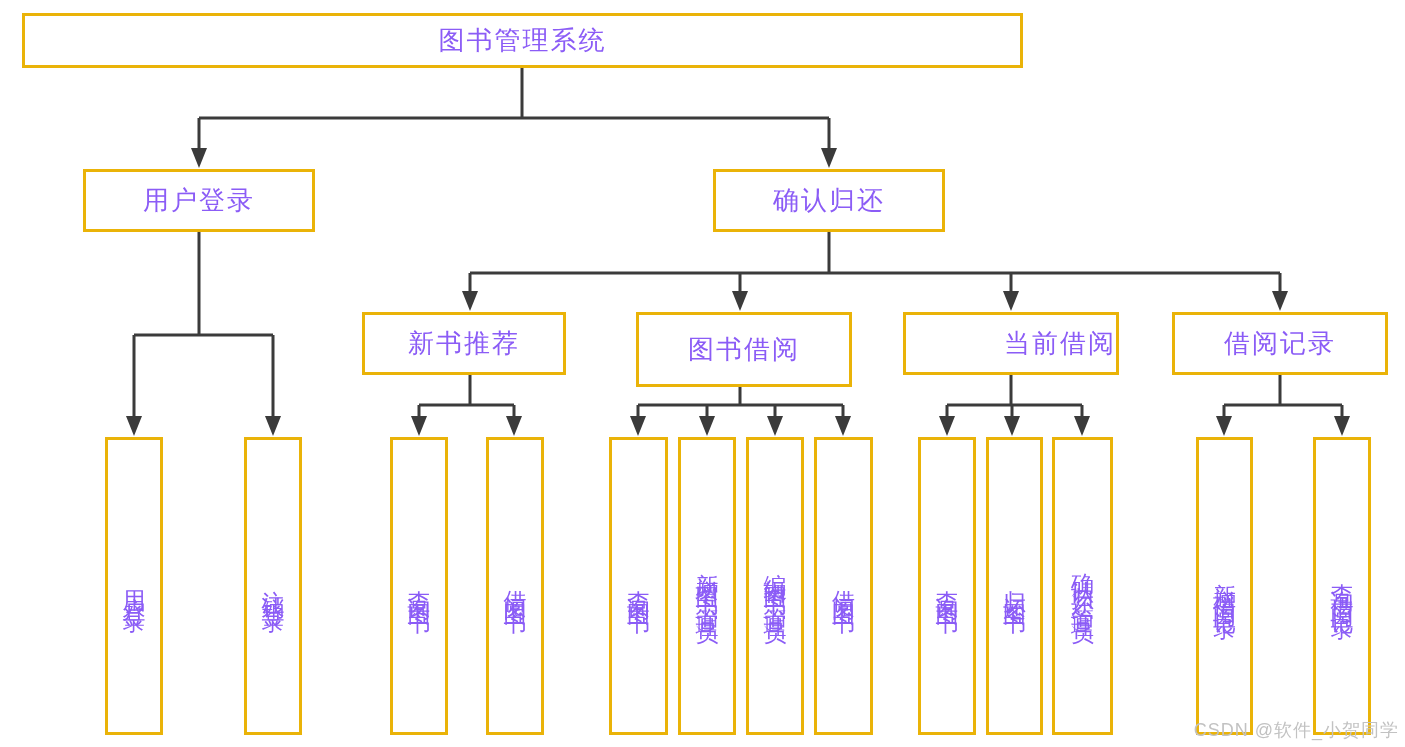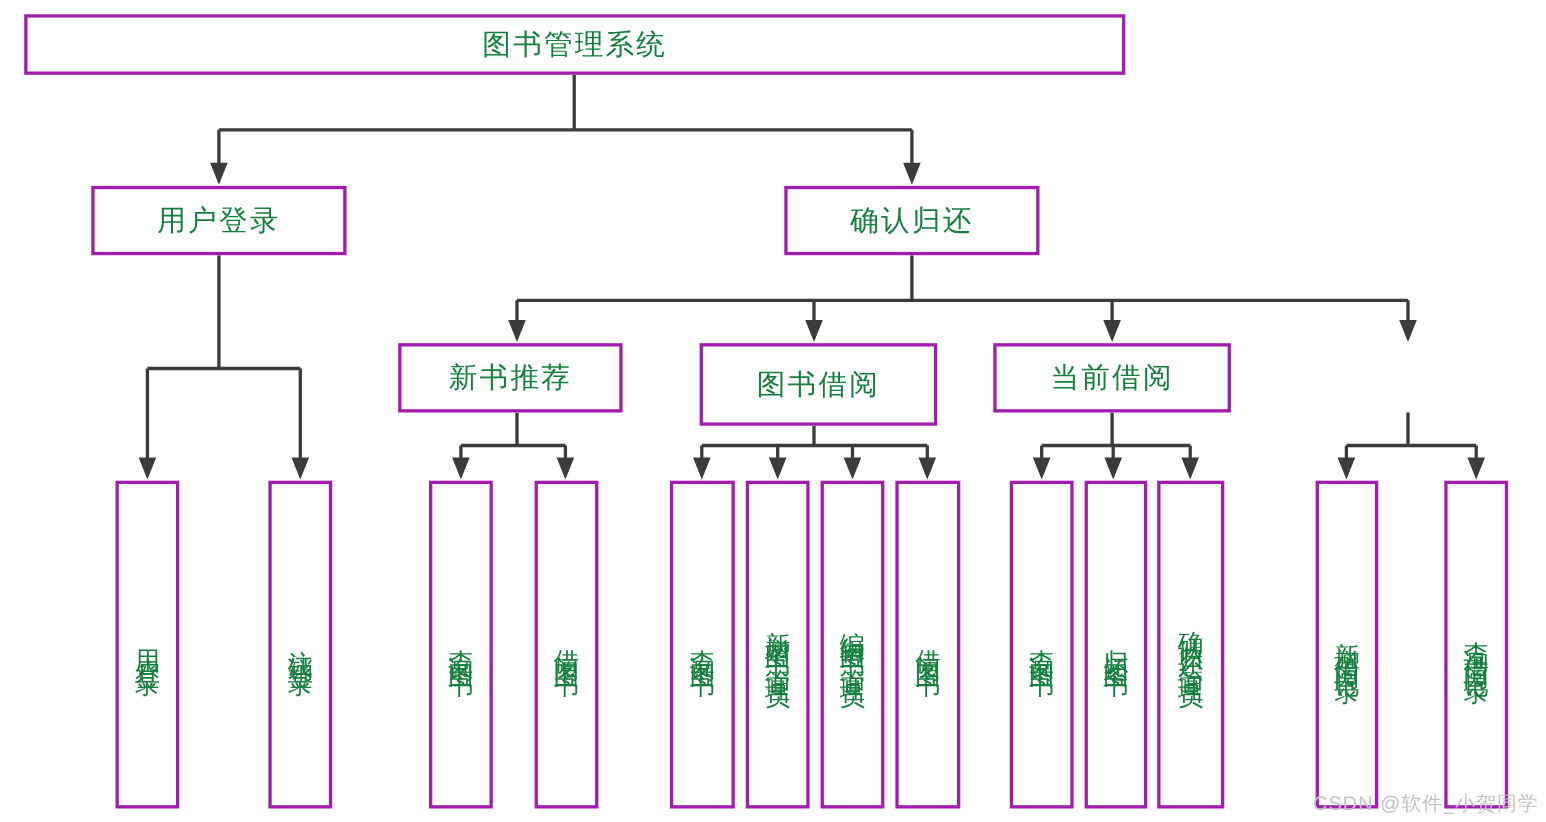--- a/index.html
+++ b/index.html
@@ -8,22 +8,22 @@
     background: #ffffff;
     font-family: "Liberation Sans", sans-serif;
     position: relative;
     overflow: hidden;
   }
   .stage { position: absolute; left: 0; top: 0; width: 1405px; height: 747px; }
   svg.connectors { position: absolute; left: 0; top: 0; pointer-events: none; }
   .node {
     position: absolute;
     background: #ffffff;
-    border: 3px solid #a21caf;
-    color: #15803d;
+    border: 3px solid #eab308;
+    color: #8b5cf6;
     display: flex;
     align-items: center;
     justify-content: center;
     box-sizing: border-box;
     z-index: 1;
   }
   .node.h { font-size: 26px; letter-spacing: 2px; white-space: nowrap; }
   .node.v { font-size: 23px; }
   .node.v .vtext {
     writing-mode: vertical-rl;
@@ -98,22 +98,25 @@
   <div class="node h" style="left:713px; top:169px; width:232px; height:63px;">
     <span>确认归还</span>
   </div>
 
   <div class="node h" style="left:362px; top:312px; width:204px; height:63px;">
     <span>新书推荐</span>
   </div>
   <div class="node h" style="left:636px; top:312px; width:216px; height:75px;">
     <span>图书借阅</span>
   </div>
-  <div class="node h" style="left:903px; top:312px; width:216px; height:63px;">
+  <div class="node h" style="left:903px; top:312px; width:216px; height:63px;justify-content:flex-end;">
     <span>当前借阅</span>
+  </div>
+  <div class="node h" style="left:1172px; top:312px; width:216px; height:63px;">
+    <span>借阅记录</span>
   </div>
 
   <div class="node v" style="left:105px; top:437px; width:58px; height:298px;">
     <span class="vtext">用户登录</span>
   </div>
   <div class="node v" style="left:244px; top:437px; width:58px; height:298px;">
     <span class="vtext">注销登录</span>
   </div>
 
   <div class="node v" style="left:390px; top:437px; width:58px; height:298px;">

